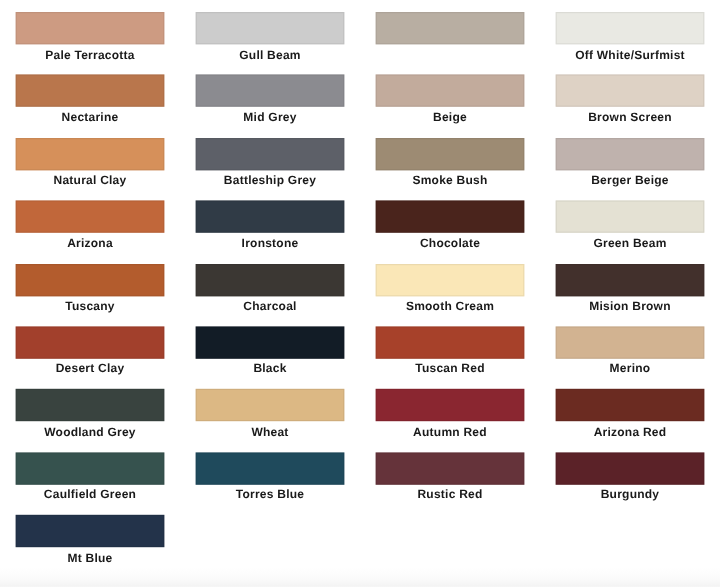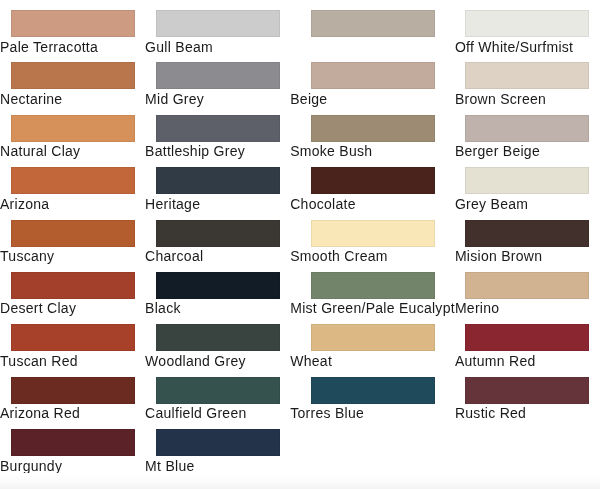--- a/index.html
+++ b/index.html
@@ -48,23 +48,23 @@
   }
   .swatch {
     width: 124px;
     height: 27px;
     display: block;
     border: 0.5px solid rgba(0,0,0,0.06);
   }
   .swatch-label {
     display: block;
     width: 100%;
-    text-align: left;
-    font-size: 14px;
-    font-weight: normal;
+    text-align: center;
+    font-size: 10px;
+    font-weight: bold;
     color: #1a1a1a;
     letter-spacing: 0.02em;
     margin-top: 4.5px;
     line-height: 10px;
     white-space: nowrap;
   }
 </style>
 </head>
 <body>
 
@@ -116,29 +116,29 @@
       <div class="cell">
         <span class="swatch" style="background-color: rgb(191, 178, 173);"></span>
         <span class="swatch-label">Berger Beige</span>
       </div>
       <div class="cell">
         <span class="swatch" style="background-color: rgb(193, 103, 58);"></span>
         <span class="swatch-label">Arizona</span>
       </div>
       <div class="cell">
         <span class="swatch" style="background-color: rgb(48, 59, 70);"></span>
-        <span class="swatch-label">Heritage</span>
+        <span class="swatch-label">Ironstone</span>
       </div>
       <div class="cell">
         <span class="swatch" style="background-color: rgb(74, 36, 28);"></span>
         <span class="swatch-label">Chocolate</span>
       </div>
       <div class="cell">
         <span class="swatch" style="background-color: rgb(228, 225, 211);"></span>
-        <span class="swatch-label">Grey Beam</span>
+        <span class="swatch-label">Green Beam</span>
       </div>
       <div class="cell">
         <span class="swatch" style="background-color: rgb(179, 92, 45);"></span>
         <span class="swatch-label">Tuscany</span>
       </div>
       <div class="cell">
         <span class="swatch" style="background-color: rgb(59, 55, 51);"></span>
         <span class="swatch-label">Charcoal</span>
       </div>
       <div class="cell">
@@ -151,30 +151,26 @@
       </div>
       <div class="cell">
         <span class="swatch" style="background-color: rgb(162, 64, 44);"></span>
         <span class="swatch-label">Desert Clay</span>
       </div>
       <div class="cell">
         <span class="swatch" style="background-color: rgb(18, 28, 38);"></span>
         <span class="swatch-label">Black</span>
       </div>
       <div class="cell">
-        <span class="swatch" style="background-color: rgb(114, 133, 107);"></span>
-        <span class="swatch-label">Mist Green/Pale Eucalypt</span>
+        <span class="swatch" style="background-color: rgb(167, 65, 42);"></span>
+        <span class="swatch-label">Tuscan Red</span>
       </div>
       <div class="cell">
         <span class="swatch" style="background-color: rgb(210, 179, 145);"></span>
         <span class="swatch-label">Merino</span>
-      </div>
-      <div class="cell">
-        <span class="swatch" style="background-color: rgb(167, 65, 42);"></span>
-        <span class="swatch-label">Tuscan Red</span>
       </div>
       <div class="cell">
         <span class="swatch" style="background-color: rgb(57, 67, 63);"></span>
         <span class="swatch-label">Woodland Grey</span>
       </div>
       <div class="cell">
         <span class="swatch" style="background-color: rgb(220, 184, 132);"></span>
         <span class="swatch-label">Wheat</span>
       </div>
       <div class="cell">

